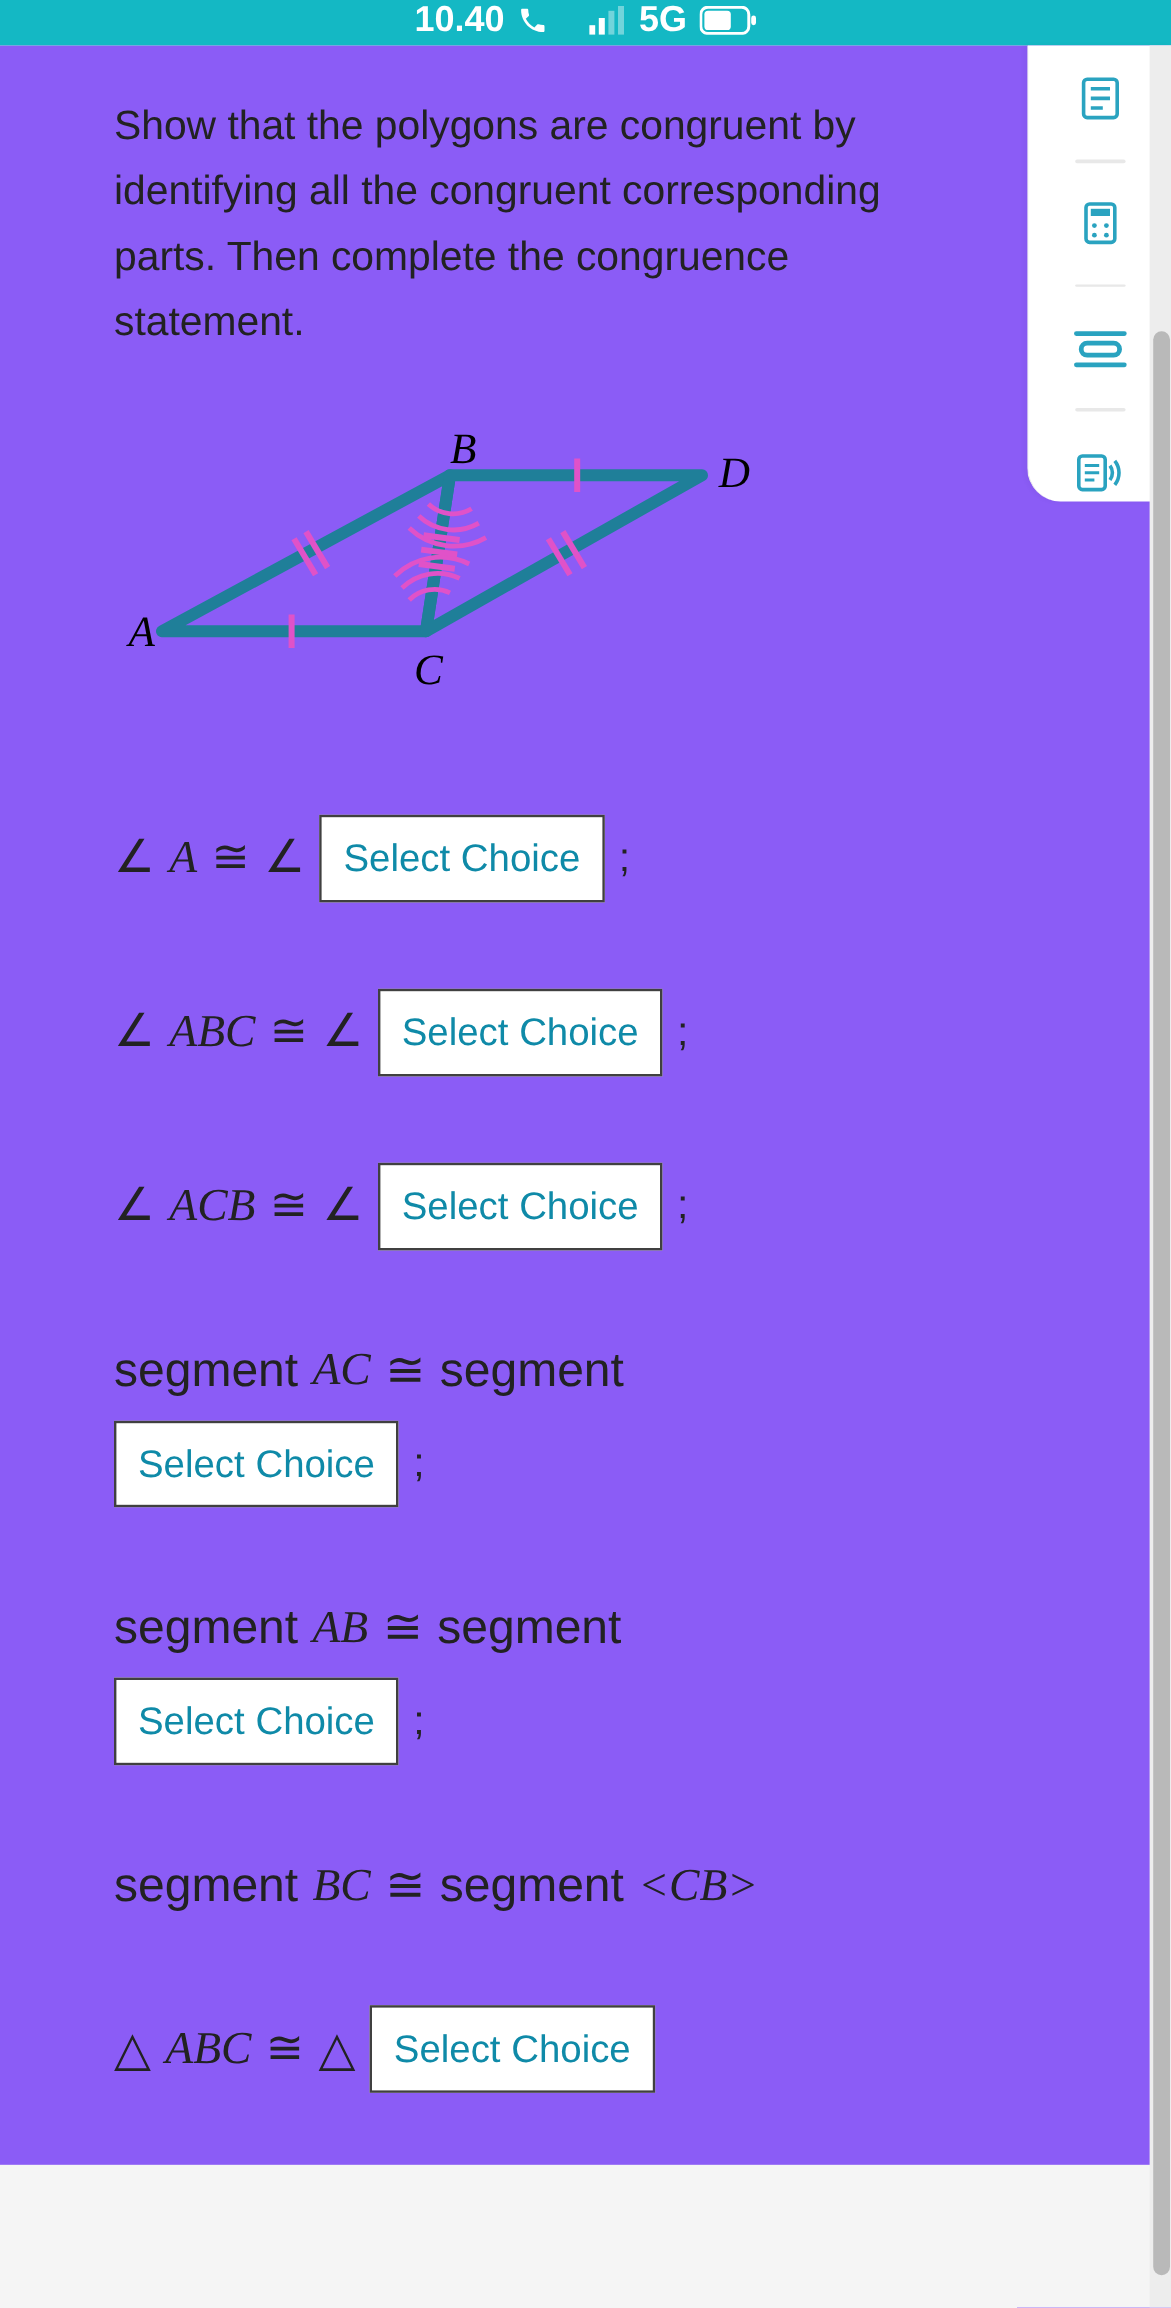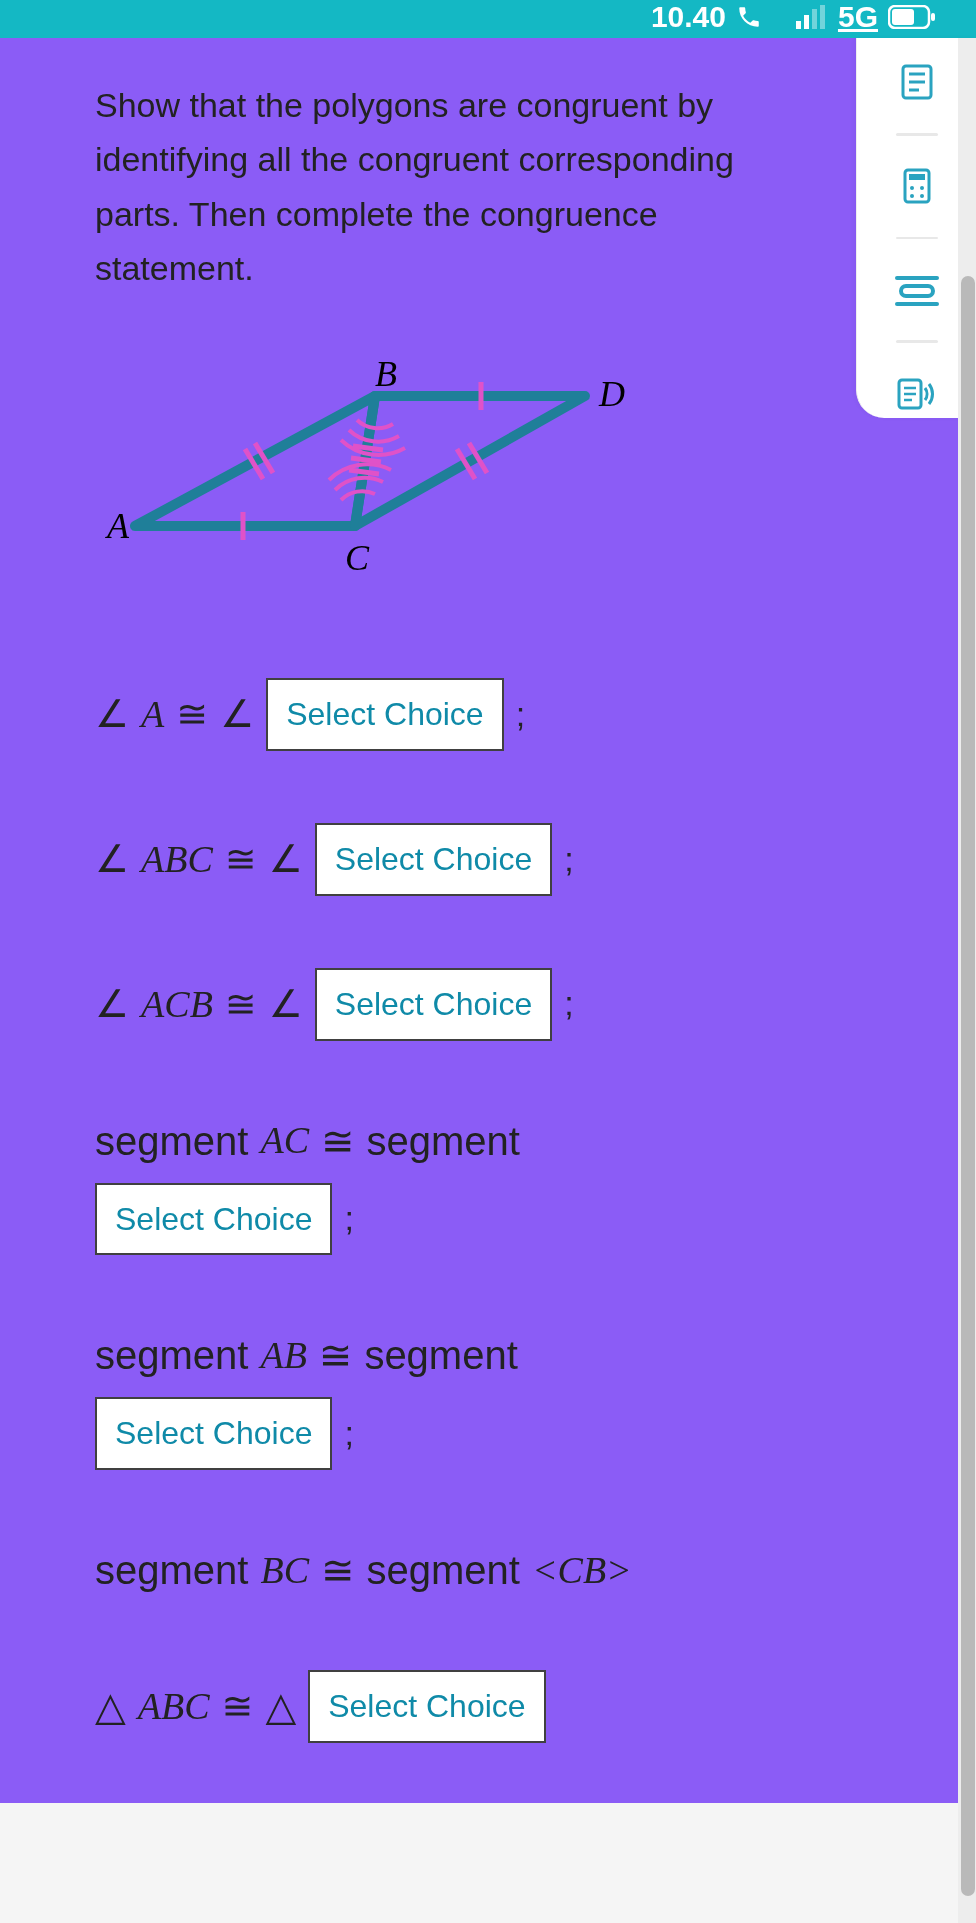--- a/index.html
+++ b/index.html
@@ -10,28 +10,28 @@
   height: 1923px;
   overflow: hidden;
   position: relative;
 }
 .status-bar {
   background: #14b8c4;
   height: 38px;
   padding: 0 40px;
   display: flex;
   align-items: flex-start;
-  justify-content: flex-end;
+  justify-content: center;
   color: #fff;
   font-size: 30px;
   font-weight: 700;
   gap: 34px;
 }
 .status-left { display: flex; align-items: center; gap: 10px; }
-.status-right { display: flex; align-items: center; gap: 10px; text-decoration: underline; }
+.status-right { display: flex; align-items: center; gap: 10px; }
 .content-wrap {
   display: flex;
   background: #8b5cf6;
 }
 .main {
   flex: 1;
   padding: 40px 70px 40px 95px;
   color: #222;
   font-size: 34px;
   line-height: 1.4;

